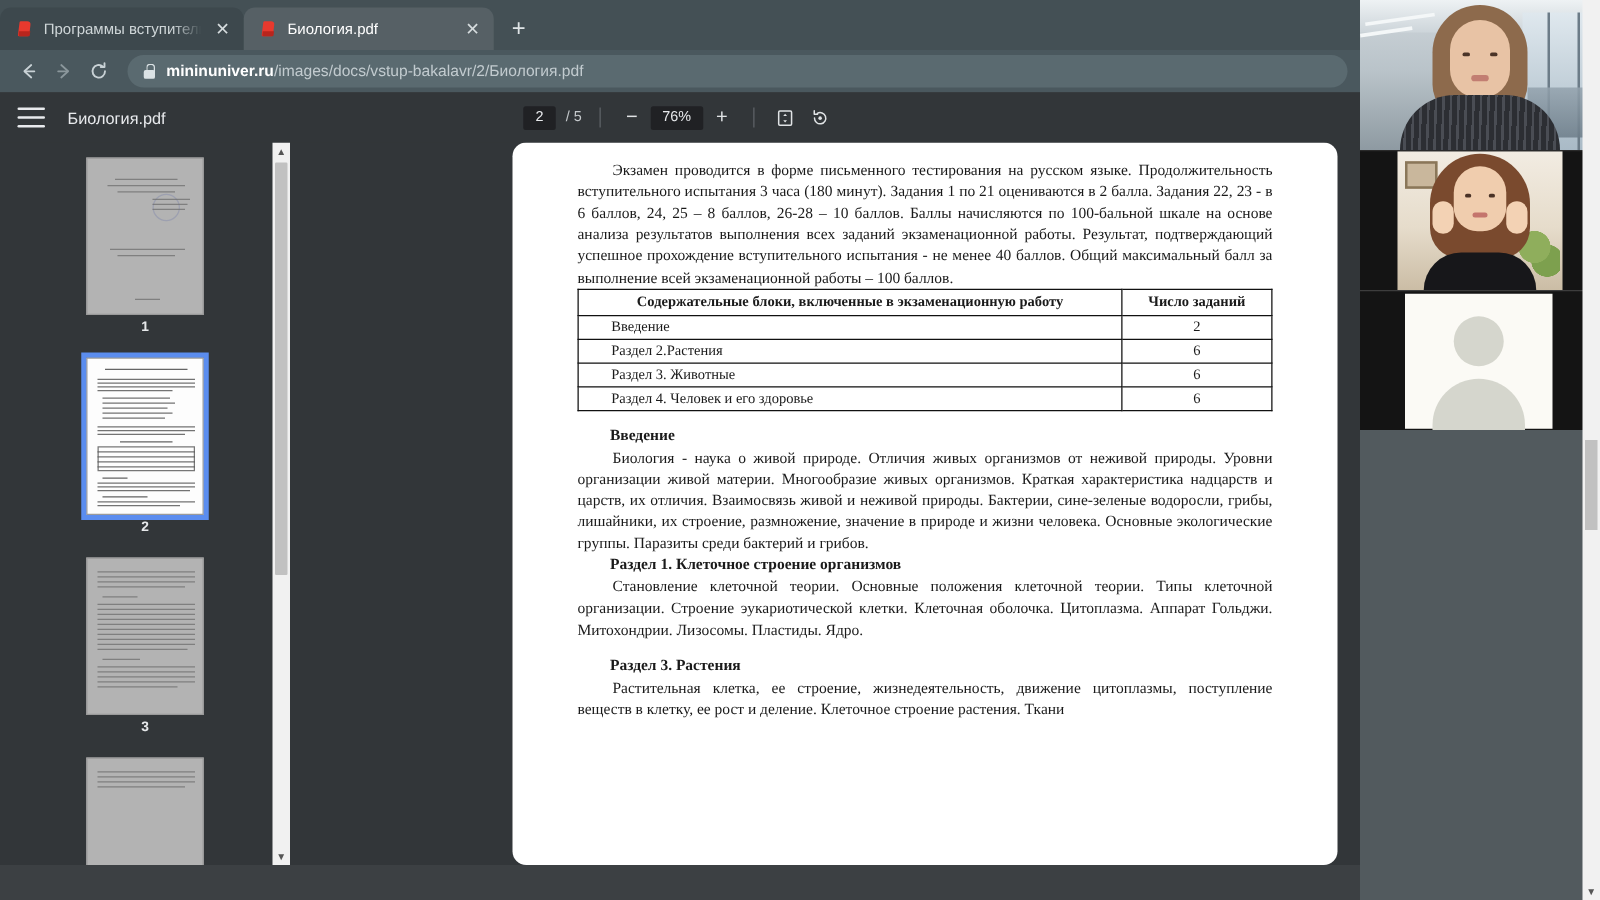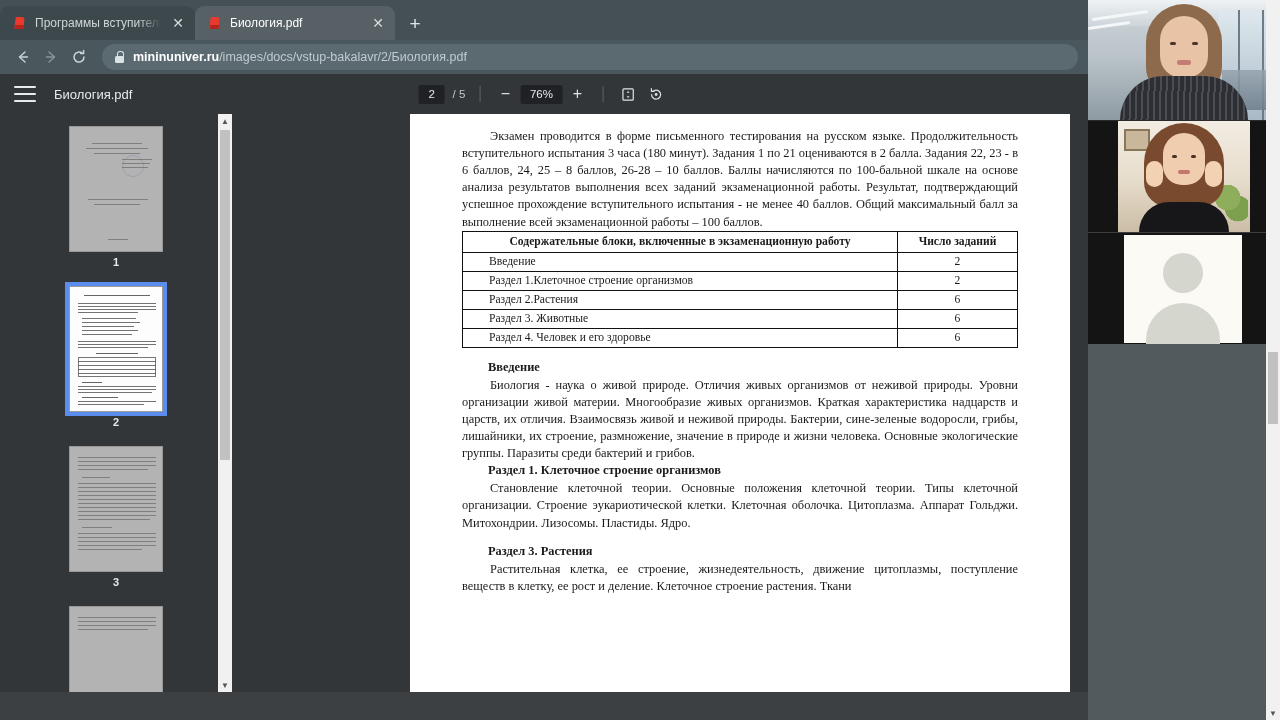--- a/index.html
+++ b/index.html
@@ -240,20 +240,21 @@
     background: #323639;
     overflow: hidden;
   }
   .pdfpage {
     position: absolute;
     left: 178px; top: 0;
     width: 660px; height: 578px;
     background: #ffffff;
     padding: 14px 52px 0 52px;
     overflow: hidden;
+    border-radius: 11px;
   }
   .doc {
     font-family: "Liberation Serif", serif;
     font-size: 12.4px;
     color: #1a1a1a;
     line-height: 1.38;
   }
   .doc p.just { text-align: justify; text-indent: 28px; margin: 0; }
   .doc h3 {
     text-align: center; font-size: 12.6px; font-weight: 700;
@@ -543,24 +544,20 @@
                   <th>Содержательные блоки, включенные в экзаменационную работу</th>
                   <th class="num">Число заданий</th>
                 </tr>
               </thead>
               <tbody>
                 <tr>
                   <td class="blk">Введение</td>
                   <td class="num">2</td>
                 </tr>
                 <tr>
-                  <td class="blk">Раздел 1.Клеточное строение организмов</td>
-                  <td class="num">2</td>
-                </tr>
-                <tr>
                   <td class="blk">Раздел 2.Растения</td>
                   <td class="num">6</td>
                 </tr>
                 <tr>
                   <td class="blk">Раздел 3. Животные</td>
                   <td class="num">6</td>
                 </tr>
                 <tr>
                   <td class="blk">Раздел 4. Человек и его здоровье</td>
                   <td class="num">6</td>

